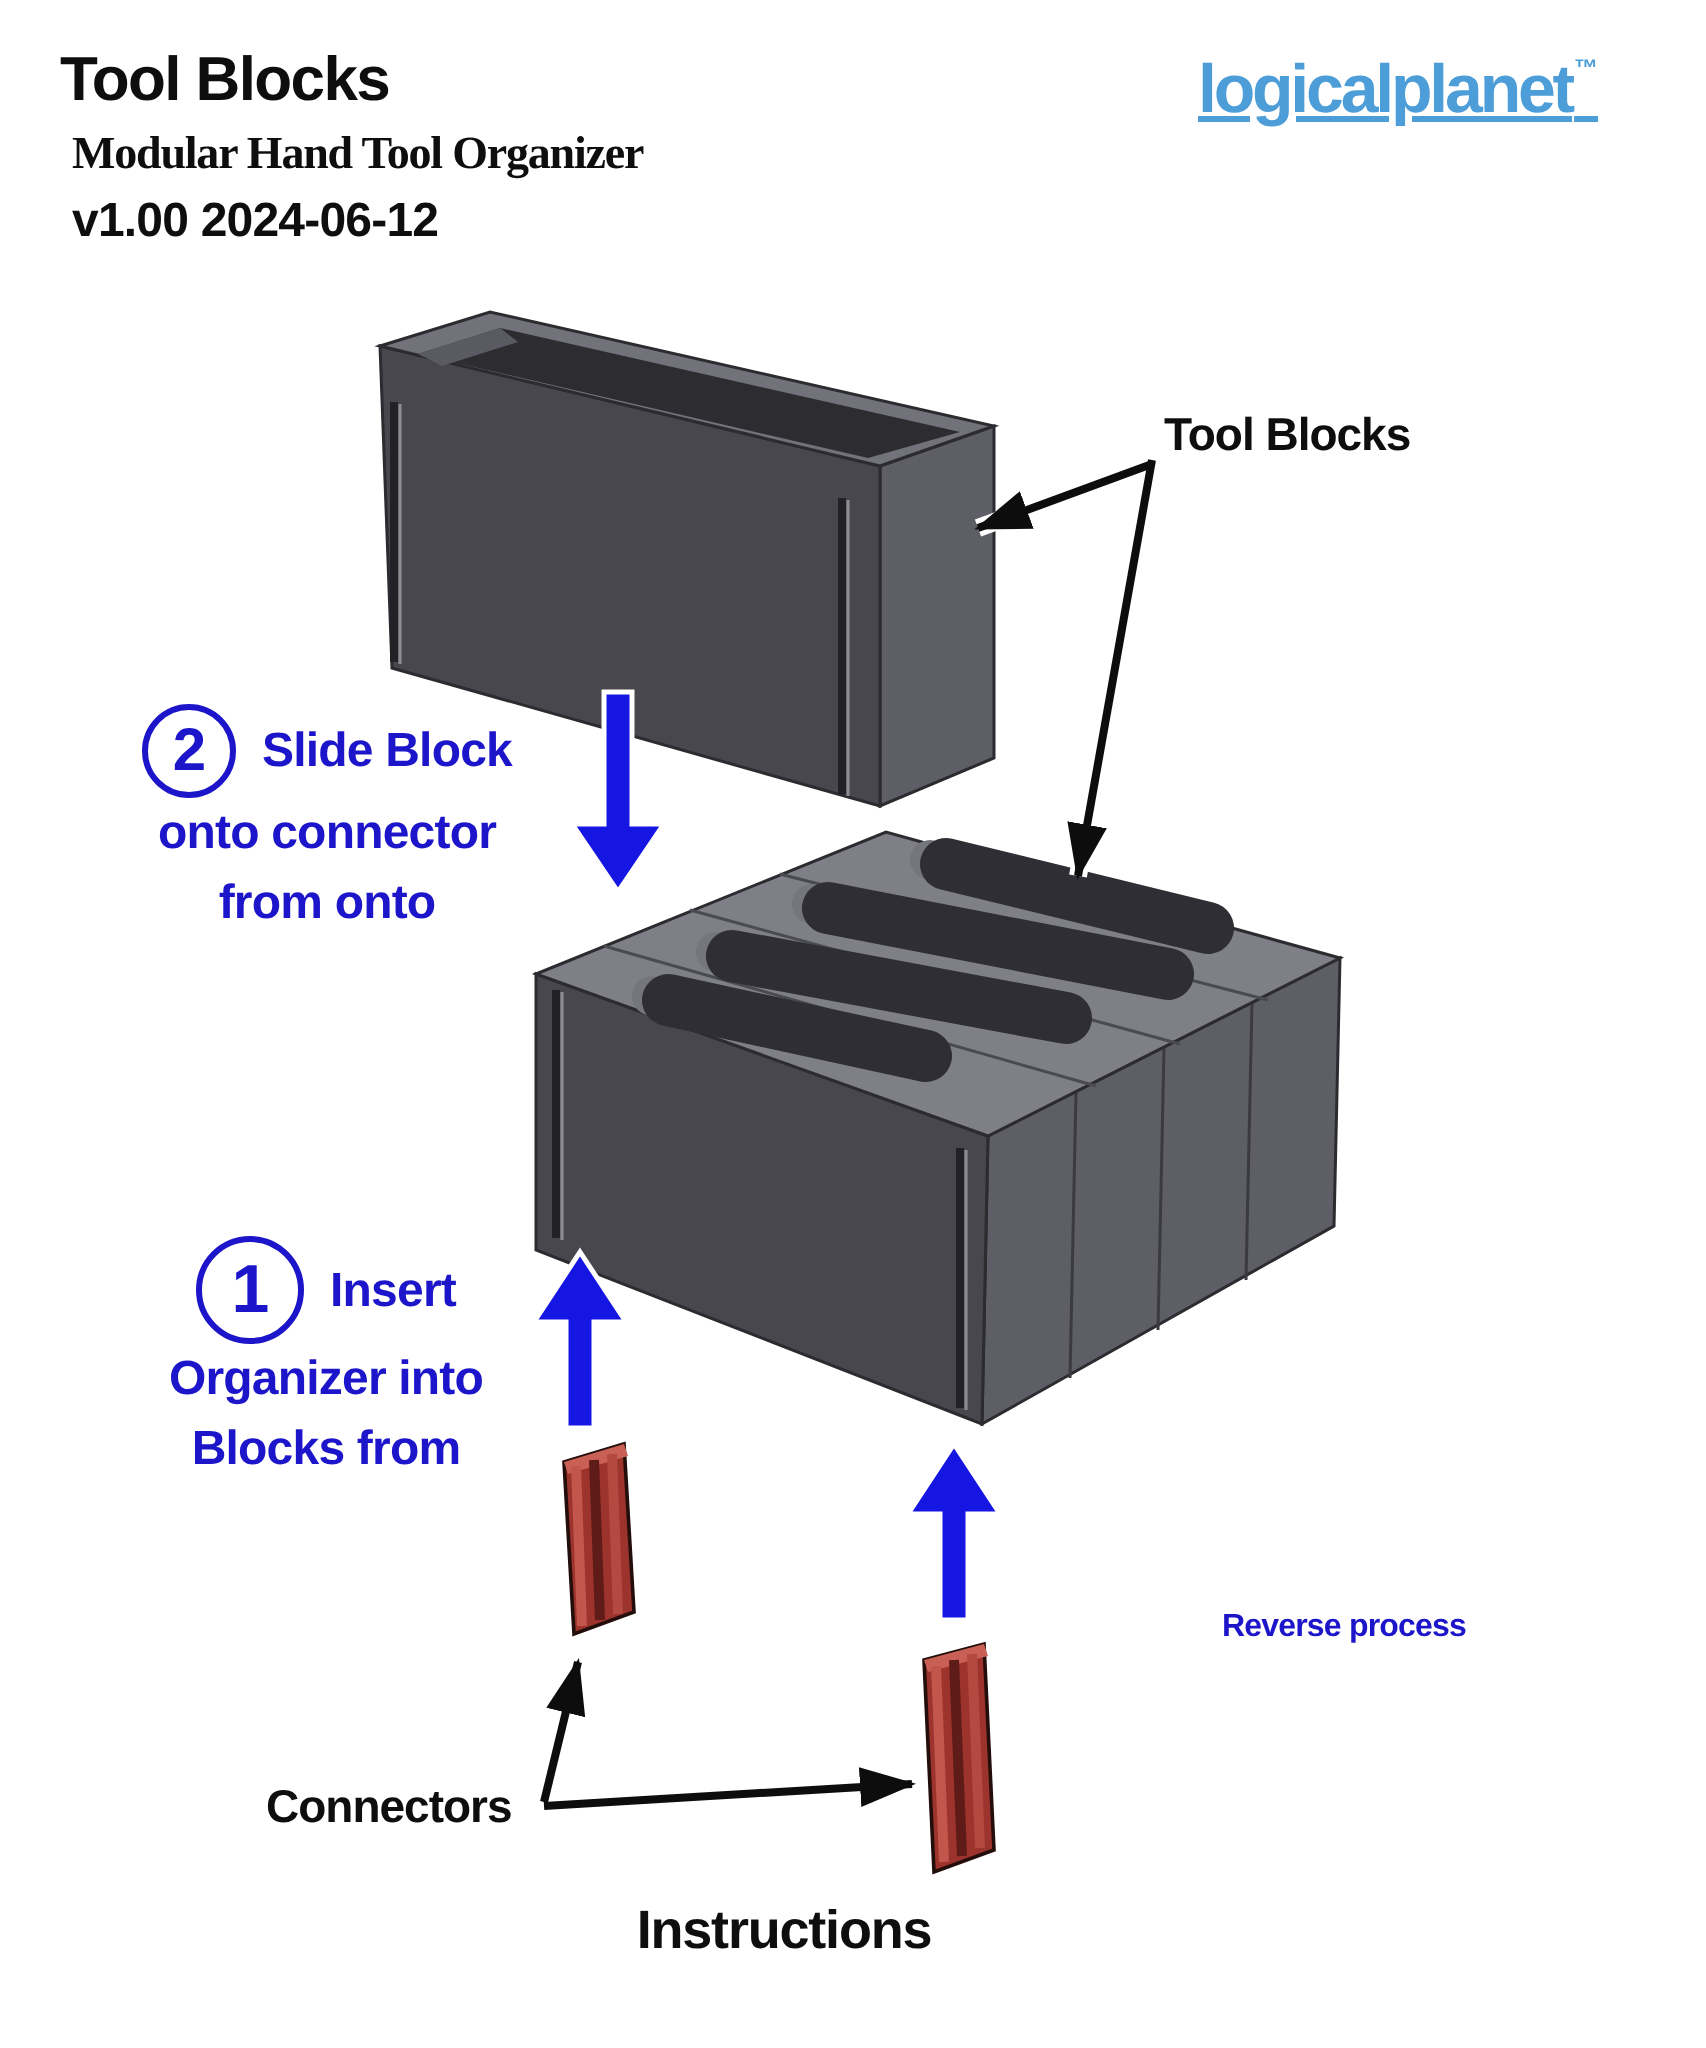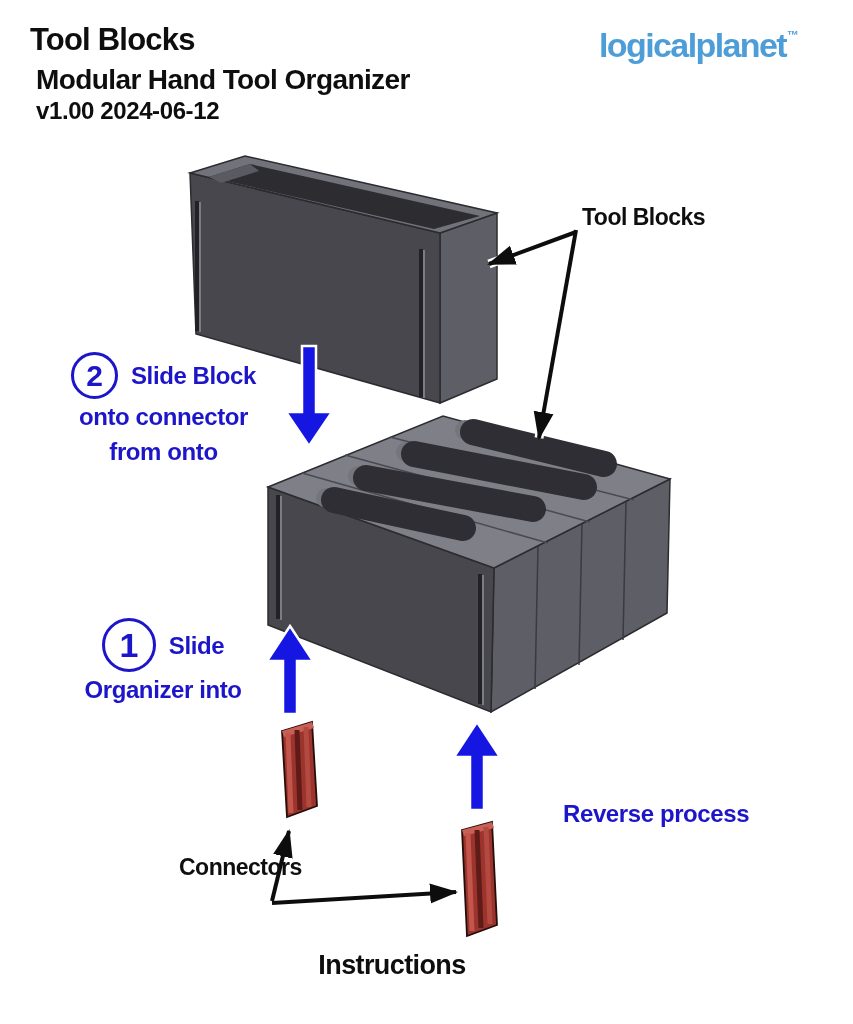--- a/index.html
+++ b/index.html
@@ -3,42 +3,42 @@
 <meta charset="utf-8">
 <style>
   html,body{margin:0;padding:0;background:#ffffff;}
   .canvas{
     position:relative;width:853px;height:1024px;background:#ffffff;overflow:hidden;
     font-family:"Liberation Sans","DejaVu Sans",sans-serif;color:#0e0e0e;
   }
   .abs{position:absolute;}
   
   .hdr-title{left:30px;top:22px;font-size:31px;font-weight:bold;letter-spacing:-0.8px;}
-  .hdr-sub{left:36px;top:64px;font-size:28px;font-weight:bold;letter-spacing:-0.6px;}
+  .hdr-sub{left:36px;top:64px;font-size:23px;font-weight:bold;letter-spacing:-0.6px;font-family:Liberation Serif, serif;}
   .hdr-ver{left:36px;top:97px;font-size:24px;font-weight:bold;letter-spacing:-0.4px;}
-  .brand{left:599px;top:26px;font-size:34px;font-weight:bold;letter-spacing:-1.6px;color:#4d9ed8;}
+  .brand{left:599px;top:26px;font-size:34px;font-weight:bold;letter-spacing:-1.6px;color:#4d9ed8;text-decoration:underline;}
   .brand sup{font-size:12px;letter-spacing:0;vertical-align:18px;margin-left:1px;}
   
   .scene{left:0;top:0;}
   
   .blue{color:#1c15c9;}
   .step{font-size:24px;font-weight:bold;letter-spacing:-0.4px;text-align:center;line-height:35px;}
   .step-row{display:flex;align-items:center;justify-content:center;gap:13px;}
   .num-circle{display:inline-flex;align-items:center;justify-content:center;flex:0 0 auto;
     border:3.5px solid #1c15c9;border-radius:50%;box-sizing:border-box;}
   .nc2{width:47px;height:47px;font-size:30px;}
   .nc1{width:54px;height:54px;font-size:34px;}
   .step2{left:56px;top:352px;width:215px;}
   .step1{left:56px;top:618px;width:214px;}
-  .reverse{left:563px;top:796px;width:218px;font-size:24px;font-weight:bold;
-    letter-spacing:-0.4px;text-align:left;line-height:35px;}
+  .reverse{left:563px;top:796px;width:218px;font-size:16px;font-weight:bold;
+    letter-spacing:-0.4px;text-align:center;line-height:35px;}
   
   .lbl{font-size:23px;font-weight:bold;letter-spacing:-0.5px;}
   .lbl-toolblocks{left:582px;top:204px;}
-  .lbl-connectors{left:133px;top:854px;margin-left:46px;}
+  .lbl-connectors{left:133px;top:890px;}
   .instructions{left:0;top:950px;width:784px;text-align:center;
     font-size:27px;font-weight:bold;letter-spacing:-0.6px;}
 </style>
 </head>
 <body>
 
 <div class="canvas">
 
   <div class="abs hdr-title">Tool Blocks</div>
   <div class="abs hdr-sub">Modular Hand Tool Organizer</div>
@@ -133,23 +133,24 @@
     </div>
     <div>onto connector</div>
     <div>from onto</div>
   </div>
 
   <div class="abs step step1 blue">
     <div class="step-row">
       <span class="num-circle nc1">
           <span>1</span>
         </span>
-      <span>Slide</span>
+      <span>Insert</span>
     </div>
     <div>Organizer into</div>
+    <div>Blocks from</div>
   </div>
 
   <div class="abs reverse blue">
     <div>Reverse process</div>
   </div>
 
   <div class="abs lbl lbl-toolblocks">Tool Blocks</div>
   <div class="abs lbl lbl-connectors">Connectors</div>
   <div class="abs instructions">Instructions</div>
 

